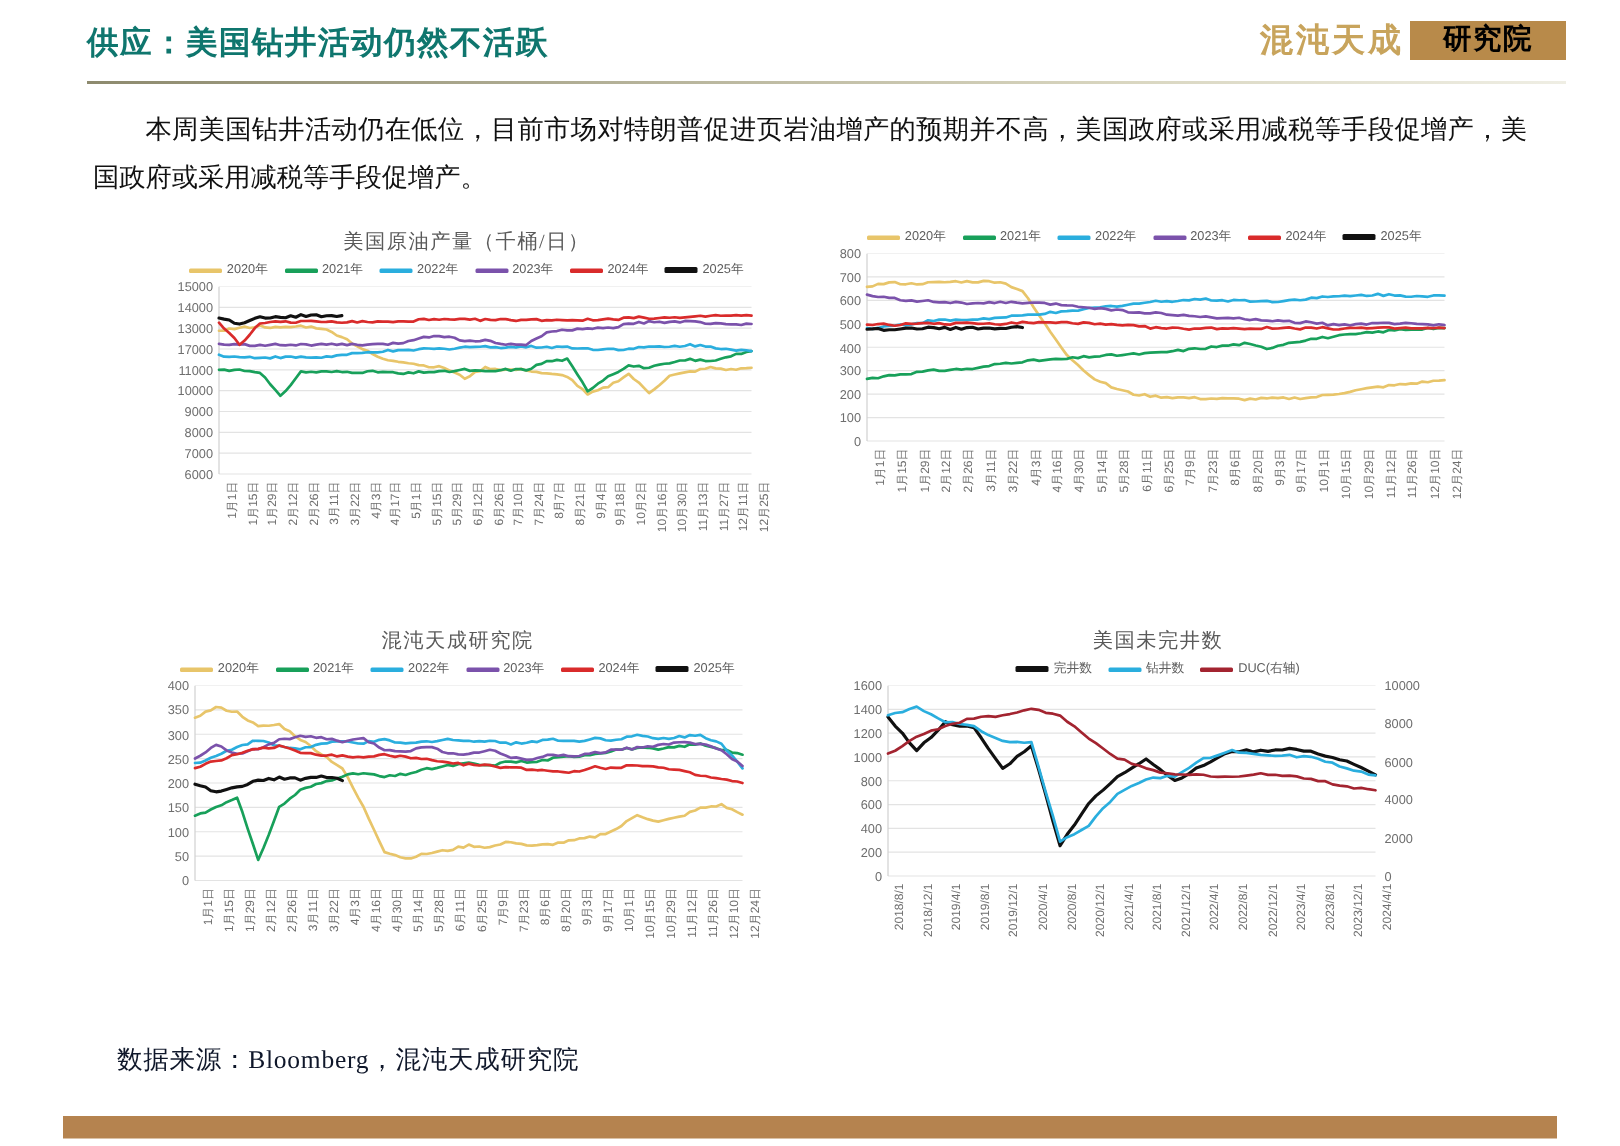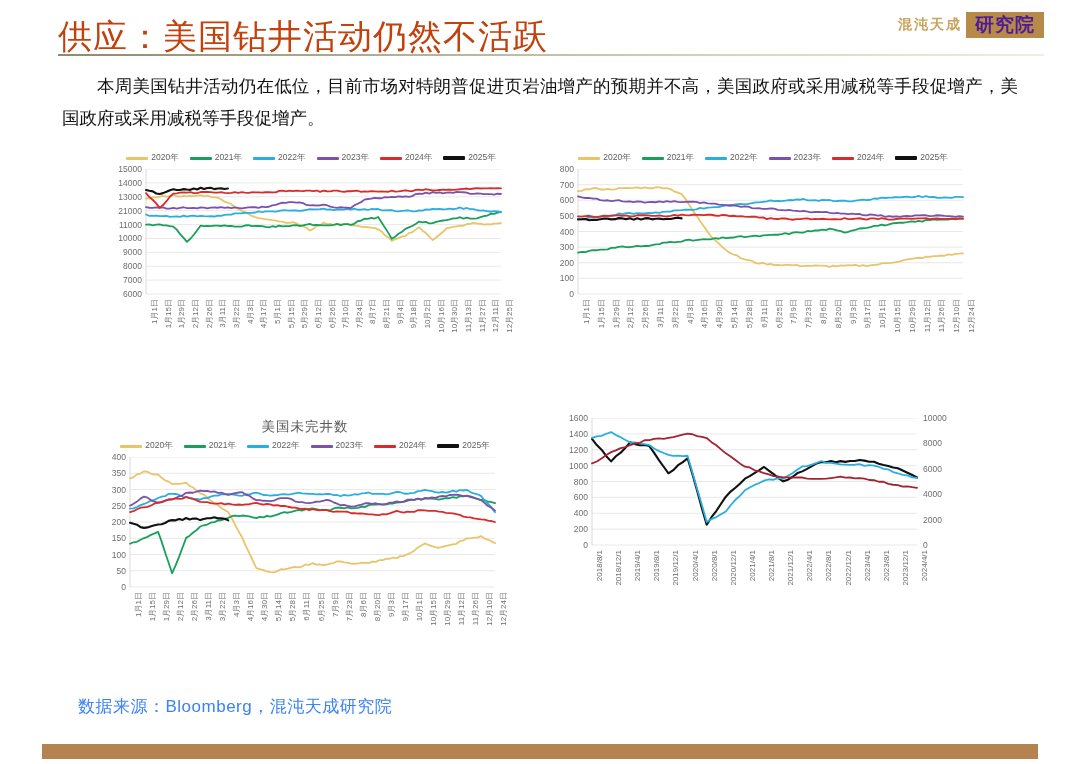--- a/index.html
+++ b/index.html
@@ -13,48 +13,48 @@
     position: relative;
     font-family: "Liberation Serif", "DejaVu Serif", serif;
     overflow: hidden;
   }
 
   
   .slide-title {
     position: absolute;
     left: 58px;
     top: 14px;
-    font-size: 34px;
-    font-weight: 400;
-    color: #c2410c;
+    font-size: 21px;
+    font-weight: 700;
+    color: #0f766e;
     letter-spacing: 1px;
     white-space: nowrap;
   }
   .logo {
     position: absolute;
     right: 36px;
     top: 12px;
     display: flex;
     align-items: center;
     gap: 4px;
   }
   .logo-seal-text {
-    font-size: 14px;
+    font-size: 22px;
     font-weight: 700;
     color: #c8a45c;
     letter-spacing: 2px;
     font-family: "DejaVu Serif", serif;
   }
   .logo-box {
     background: #b88a4a;
-    color: #4c1d95;
+    color: #000000;
     font-size: 19px;
     font-weight: 700;
     letter-spacing: 1px;
-    padding: 2px 9px;
+    padding: 2px 22px;
     line-height: 1.15;
     font-family: "DejaVu Serif", serif;
   }
   .header-rule {
     position: absolute;
     left: 58px;
     right: 36px;
     top: 54px;
     height: 2px;
     background: linear-gradient(to right, #8d8a6e, #d9d6c0 70%, #efeee4);
@@ -149,22 +149,22 @@
     transform: rotate(-90deg) translateX(-100%);
     white-space: nowrap;
   }
 
   
   .source-note {
     position: absolute;
     left: 78px;
     bottom: 46px;
     font-size: 17px;
-    color: #3b82f6;
-    font-family: Liberation Sans, sans-serif;
+    color: #0f172a;
+    font-family: Liberation Serif, serif;
     letter-spacing: 0.5px;
   }
   .footer-bar {
     position: absolute;
     left: 42px;
     right: 42px;
     bottom: 5px;
     height: 15px;
     background: #b5834f;
   }
@@ -177,20 +177,21 @@
 <div class="logo">
   <span class="logo-seal-text" style="color: rgb(200, 164, 92);">混沌天成</span>
   <span class="logo-box" style="background: rgb(184, 138, 74);">研究院</span>
 </div>
 
 <div class="header-rule"></div>
 
 <div class="body-text">本周美国钻井活动仍在低位，目前市场对特朗普促进页岩油增产的预期并不高，美国政府或采用减税等手段促增产，美国政府或采用减税等手段促增产。</div>
 
 <div class="chart" id="chart-0" style="left:106px; top:152px; width:410px;">
+    <div class="chart-title">美国原油产量（千桶/日）</div>
     <div class="legend">
       <div class="legend-item">
         <span class="legend-swatch" style="background: rgb(232, 197, 106); height: 3px;"></span>
         <span class="legend-label">2020年</span>
       </div>
       <div class="legend-item">
         <span class="legend-swatch" style="background: rgb(24, 160, 90); height: 3px;"></span>
         <span class="legend-label">2021年</span>
       </div>
       <div class="legend-item">
@@ -230,21 +231,21 @@
         <path d="M40.00,24.10L43.41,28.04L46.83,31.01L50.24,34.37L53.65,38.87L57.07,36.03L60.48,32.18L63.89,27.73L67.31,24.67L70.72,24.32L74.13,23.65L77.55,23.28L80.96,23.60L84.38,23.20L87.79,24.05L91.20,24.17L94.62,23.00L98.03,23.00L101.44,22.87L104.86,23.21L108.27,23.66L111.68,23.57L115.10,23.22L118.51,23.90L121.92,24.16L125.34,23.90L128.75,23.11L132.16,23.99L135.58,23.12L138.99,23.66L142.40,23.95L145.82,23.27L149.23,23.41L152.64,23.42L156.06,23.71L159.47,23.26L162.88,23.27L166.30,23.47L169.71,23.37L173.13,21.82L176.54,21.59L179.95,22.32L183.37,21.70L186.78,22.16L190.19,21.67L193.61,21.93L197.02,22.03L200.43,21.61L203.85,21.54L207.26,22.07L210.67,21.52L214.09,22.91L217.50,21.66L220.91,22.26L224.33,22.40L227.74,21.67L231.15,21.71L234.57,22.39L237.98,22.97L241.39,22.25L244.81,22.26L248.22,21.94L251.63,21.75L255.05,22.89L258.46,22.46L261.88,22.59L265.29,22.15L268.70,22.39L272.12,22.63L275.53,22.41L278.94,22.62L282.36,22.77L285.77,21.54L289.18,22.53L292.60,22.37L296.01,21.93L299.42,21.47L302.84,21.96L306.25,22.26L309.66,20.80L313.08,20.56L316.49,21.09L319.90,20.11L323.32,20.79L326.73,21.49L330.14,21.45L333.56,20.99L336.97,20.64L340.38,20.83L343.80,20.52L347.21,20.92L350.63,20.62L354.04,20.26L357.45,19.86L360.87,19.52L364.28,20.05L367.69,19.49L371.11,19.09L374.52,19.50L377.93,19.40L381.35,19.40L384.76,19.13L388.17,19.45L391.59,19.13L395.00,19.44" fill="none" stroke="#d92b2b" stroke-width="1.8" stroke-linejoin="round" stroke-linecap="round"></path>
         <path d="M40.00,20.99L43.41,21.73L46.83,22.36L50.24,24.50L53.65,25.04L57.07,24.14L60.48,22.69L63.89,21.22L67.31,20.17L70.72,21.04L74.13,21.00L77.55,20.12L80.96,20.57L84.38,20.84L87.79,19.55L91.20,20.51L94.62,18.75L98.03,20.03L101.44,18.99L104.86,18.82L108.27,20.12L111.68,19.52L115.10,19.40L118.51,20.00L121.92,19.44" fill="none" stroke="#111111" stroke-width="2.1" stroke-linejoin="round" stroke-linecap="round"></path>
       </svg>
       <div class="ylabels" style="left: 0px; width: 36px;">
         <div class="ylabel" style="top: 125px;">6000</div>
         <div class="ylabel" style="top: 111.111px;">7000</div>
         <div class="ylabel" style="top: 97.2222px;">8000</div>
         <div class="ylabel" style="top: 83.3333px;">9000</div>
         <div class="ylabel" style="top: 69.4444px;">10000</div>
         <div class="ylabel" style="top: 55.5556px;">11000</div>
-        <div class="ylabel" style="top: 41.6667px;">21000</div>
+        <div class="ylabel" style="top: 41.6667px;">17000</div>
         <div class="ylabel" style="top: 27.7778px;">13000</div>
         <div class="ylabel" style="top: 13.8889px;">14000</div>
         <div class="ylabel" style="top: 0px;">15000</div>
       </div>
       <div class="xlabels" style="left: 0px; top: 130px; height: 56px; width: 401px;">
         <div class="xlabel" style="left: 43px;">1月1日</div>
         <div class="xlabel" style="left: 56.6538px;">1月15日</div>
         <div class="xlabel" style="left: 70.3077px;">1月29日</div>
         <div class="xlabel" style="left: 83.9615px;">2月12日</div>
         <div class="xlabel" style="left: 97.6154px;">2月26日</div>
@@ -355,21 +356,21 @@
         <div class="xlabel" style="left: 343.962px;">10月15日</div>
         <div class="xlabel" style="left: 358.769px;">10月29日</div>
         <div class="xlabel" style="left: 373.577px;">11月12日</div>
         <div class="xlabel" style="left: 388.385px;">11月26日</div>
         <div class="xlabel" style="left: 403.192px;">12月10日</div>
         <div class="xlabel" style="left: 418px;">12月24日</div>
       </div>
     </div>
   </div>
 <div class="chart" id="chart-2" style="left:100px; top:418px; width:410px;">
-    <div class="chart-title">美国未完井数</div>
+    <div class="chart-title">混沌天成研究院</div>
     <div class="legend">
       <div class="legend-item">
         <span class="legend-swatch" style="background: rgb(232, 197, 106); height: 3px;"></span>
         <span class="legend-label">2020年</span>
       </div>
       <div class="legend-item">
         <span class="legend-swatch" style="background: rgb(24, 160, 90); height: 3px;"></span>
         <span class="legend-label">2021年</span>
       </div>
       <div class="legend-item">
@@ -444,20 +445,35 @@
         <div class="xlabel" style="left: 327.808px;">10月15日</div>
         <div class="xlabel" style="left: 341.846px;">10月29日</div>
         <div class="xlabel" style="left: 355.885px;">11月12日</div>
         <div class="xlabel" style="left: 369.923px;">11月26日</div>
         <div class="xlabel" style="left: 383.962px;">12月10日</div>
         <div class="xlabel" style="left: 398px;">12月24日</div>
       </div>
     </div>
   </div>
 <div class="chart" id="chart-3" style="left:552px; top:418px; width:440px;">
+    <div class="chart-title">美国未完井数</div>
+    <div class="legend">
+      <div class="legend-item">
+        <span class="legend-swatch" style="background: rgb(17, 17, 17); height: 3.5px;"></span>
+        <span class="legend-label">完井数</span>
+      </div>
+      <div class="legend-item">
+        <span class="legend-swatch" style="background: rgb(42, 174, 222); height: 3px;"></span>
+        <span class="legend-label">钻井数</span>
+      </div>
+      <div class="legend-item">
+        <span class="legend-swatch" style="background: rgb(163, 36, 48); height: 3px;"></span>
+        <span class="legend-label">DUC(右轴)</span>
+      </div>
+    </div>
     <div class="plot-wrap" style="height: 189px;">
       <svg class="plot-svg" width="413" height="129">
         <line x1="40" x2="365" y1="127" y2="127" stroke="#e3e3e3" stroke-width="0.8"></line>
         <line x1="40" x2="365" y1="111.125" y2="111.125" stroke="#e3e3e3" stroke-width="0.8"></line>
         <line x1="40" x2="365" y1="95.25" y2="95.25" stroke="#e3e3e3" stroke-width="0.8"></line>
         <line x1="40" x2="365" y1="79.375" y2="79.375" stroke="#e3e3e3" stroke-width="0.8"></line>
         <line x1="40" x2="365" y1="63.5" y2="63.5" stroke="#e3e3e3" stroke-width="0.8"></line>
         <line x1="40" x2="365" y1="47.625" y2="47.625" stroke="#e3e3e3" stroke-width="0.8"></line>
         <line x1="40" x2="365" y1="31.75" y2="31.75" stroke="#e3e3e3" stroke-width="0.8"></line>
         <line x1="40" x2="365" y1="15.875" y2="15.875" stroke="#e3e3e3" stroke-width="0.8"></line>

